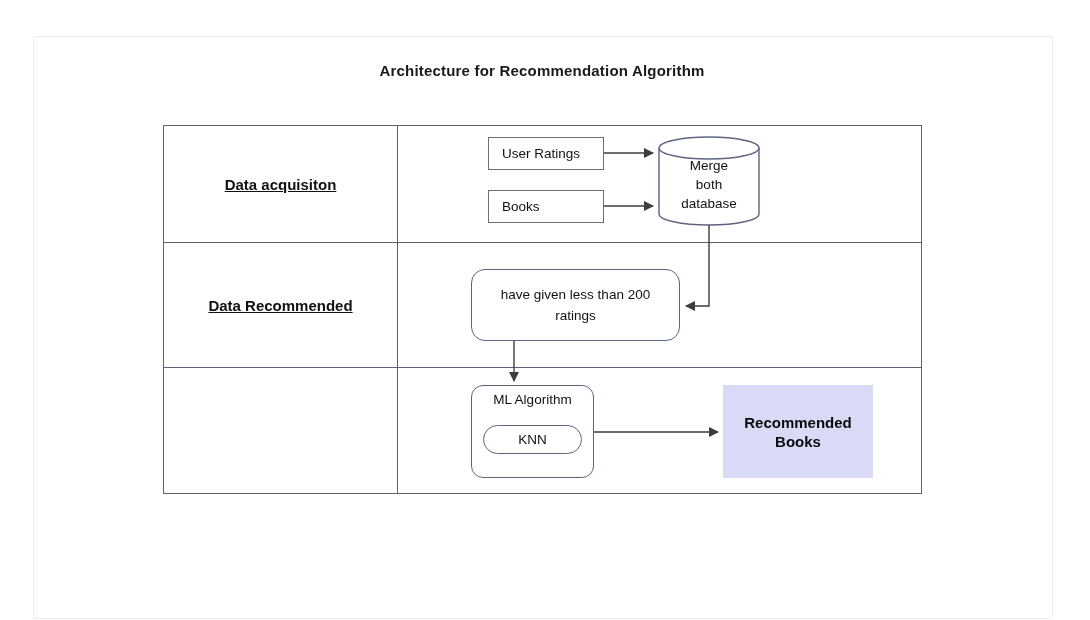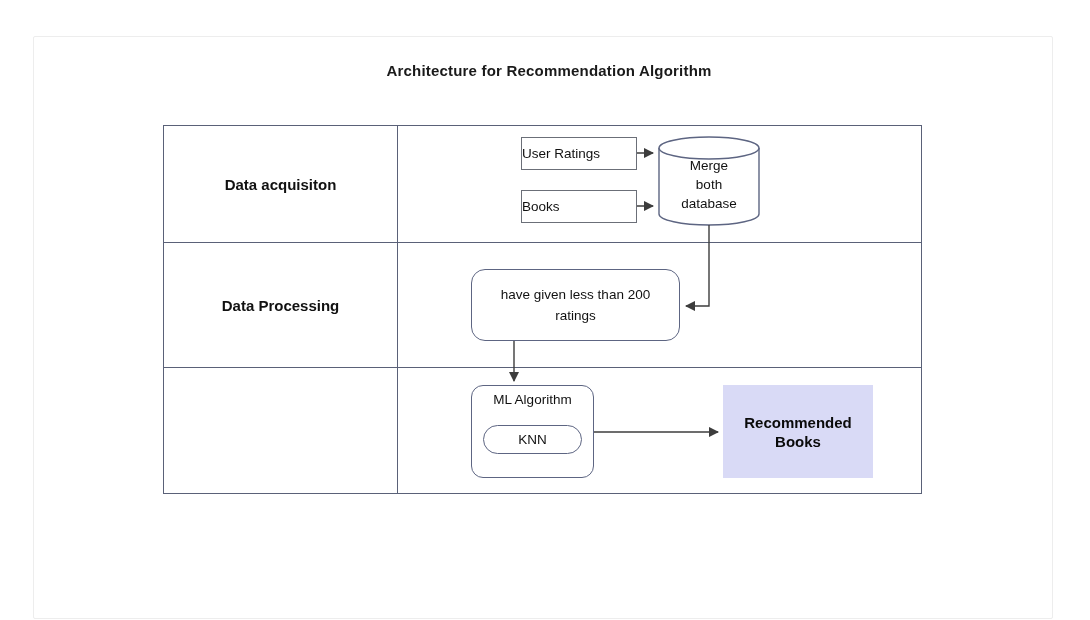--- a/index.html
+++ b/index.html
@@ -21,21 +21,21 @@
     left: 33px;
     top: 36px;
     width: 1018px;
     height: 581px;
     background: #ffffff;
     border: 1px solid #ededed;
     border-radius: 2px;
   }
   .title {
     position: absolute;
-    left: 40px;
+    left: 33px;
     top: 62px;
     width: 1018px;
     text-align: center;
     font-size: 15px;
     font-weight: bold;
     color: #1a1a1a;
     letter-spacing: 0.2px;
   }
   
   .tbl-outer {
@@ -67,36 +67,37 @@
   .row-label {
     position: absolute;
     left: 164px;
     width: 233px;
     display: flex;
     align-items: center;
     justify-content: center;
     font-size: 15px;
     font-weight: bold;
     color: #111;
+    text-decoration: underline;
   }
   .row-label.r1 { top: 126px; height: 116px; }
   .row-label.r2 { top: 243px; height: 124px; }
   .row-label.r3 { top: 368px; height: 125px; }
 
   
   .rect-node {
     position: absolute;
     box-sizing: border-box;
     border: 1px solid var(--box-border, #6b6f78);
     background: #fff;
     font-size: 13.5px;
     color: #111;
     display: flex;
     align-items: center;
-    margin-left: 33px;
+    padding-left: 13px;
   }
   .rect-node.user-ratings { left: 488px; top: 137px; width: 116px; height: 33px; }
   .rect-node.books        { left: 488px; top: 190px; width: 116px; height: 33px; }
 
   
   .cyl-text {
     position: absolute;
     left: 659px;
     top: 156px;
     width: 100px;
@@ -191,21 +192,21 @@
   <div class="card"></div>
 
   <div class="title">Architecture for Recommendation Algorithm</div>
 
   <div class="tbl-outer"></div>
   <div class="tbl-hline h1"></div>
   <div class="tbl-hline h2"></div>
   <div class="tbl-vline"></div>
 
   <div class="row-label r1">Data acquisiton</div>
-  <div class="row-label r2">Data Processing</div>
+  <div class="row-label r2">Data Recommended</div>
 
   <svg class="connectors" viewBox="0 0 1090 620" xmlns="http://www.w3.org/2000/svg">
     <defs>
       <marker id="arr" viewBox="0 0 10 10" refX="9" refY="5" markerWidth="7.5" markerHeight="7.5" orient="auto-start-reverse">
         <path d="M 0 0 L 10 5 L 0 10 z" class="arrow-head"></path>
       </marker>
     </defs>
 
     <path class="cyl-shape" d="M 659 148 A 50 11 0 0 1 759 148 L 759 214 A 50 11 0 0 1 659 214 Z"></path>
     <path class="cyl-shape" fill="none" d="M 659 148 A 50 11 0 0 0 759 148"></path>

